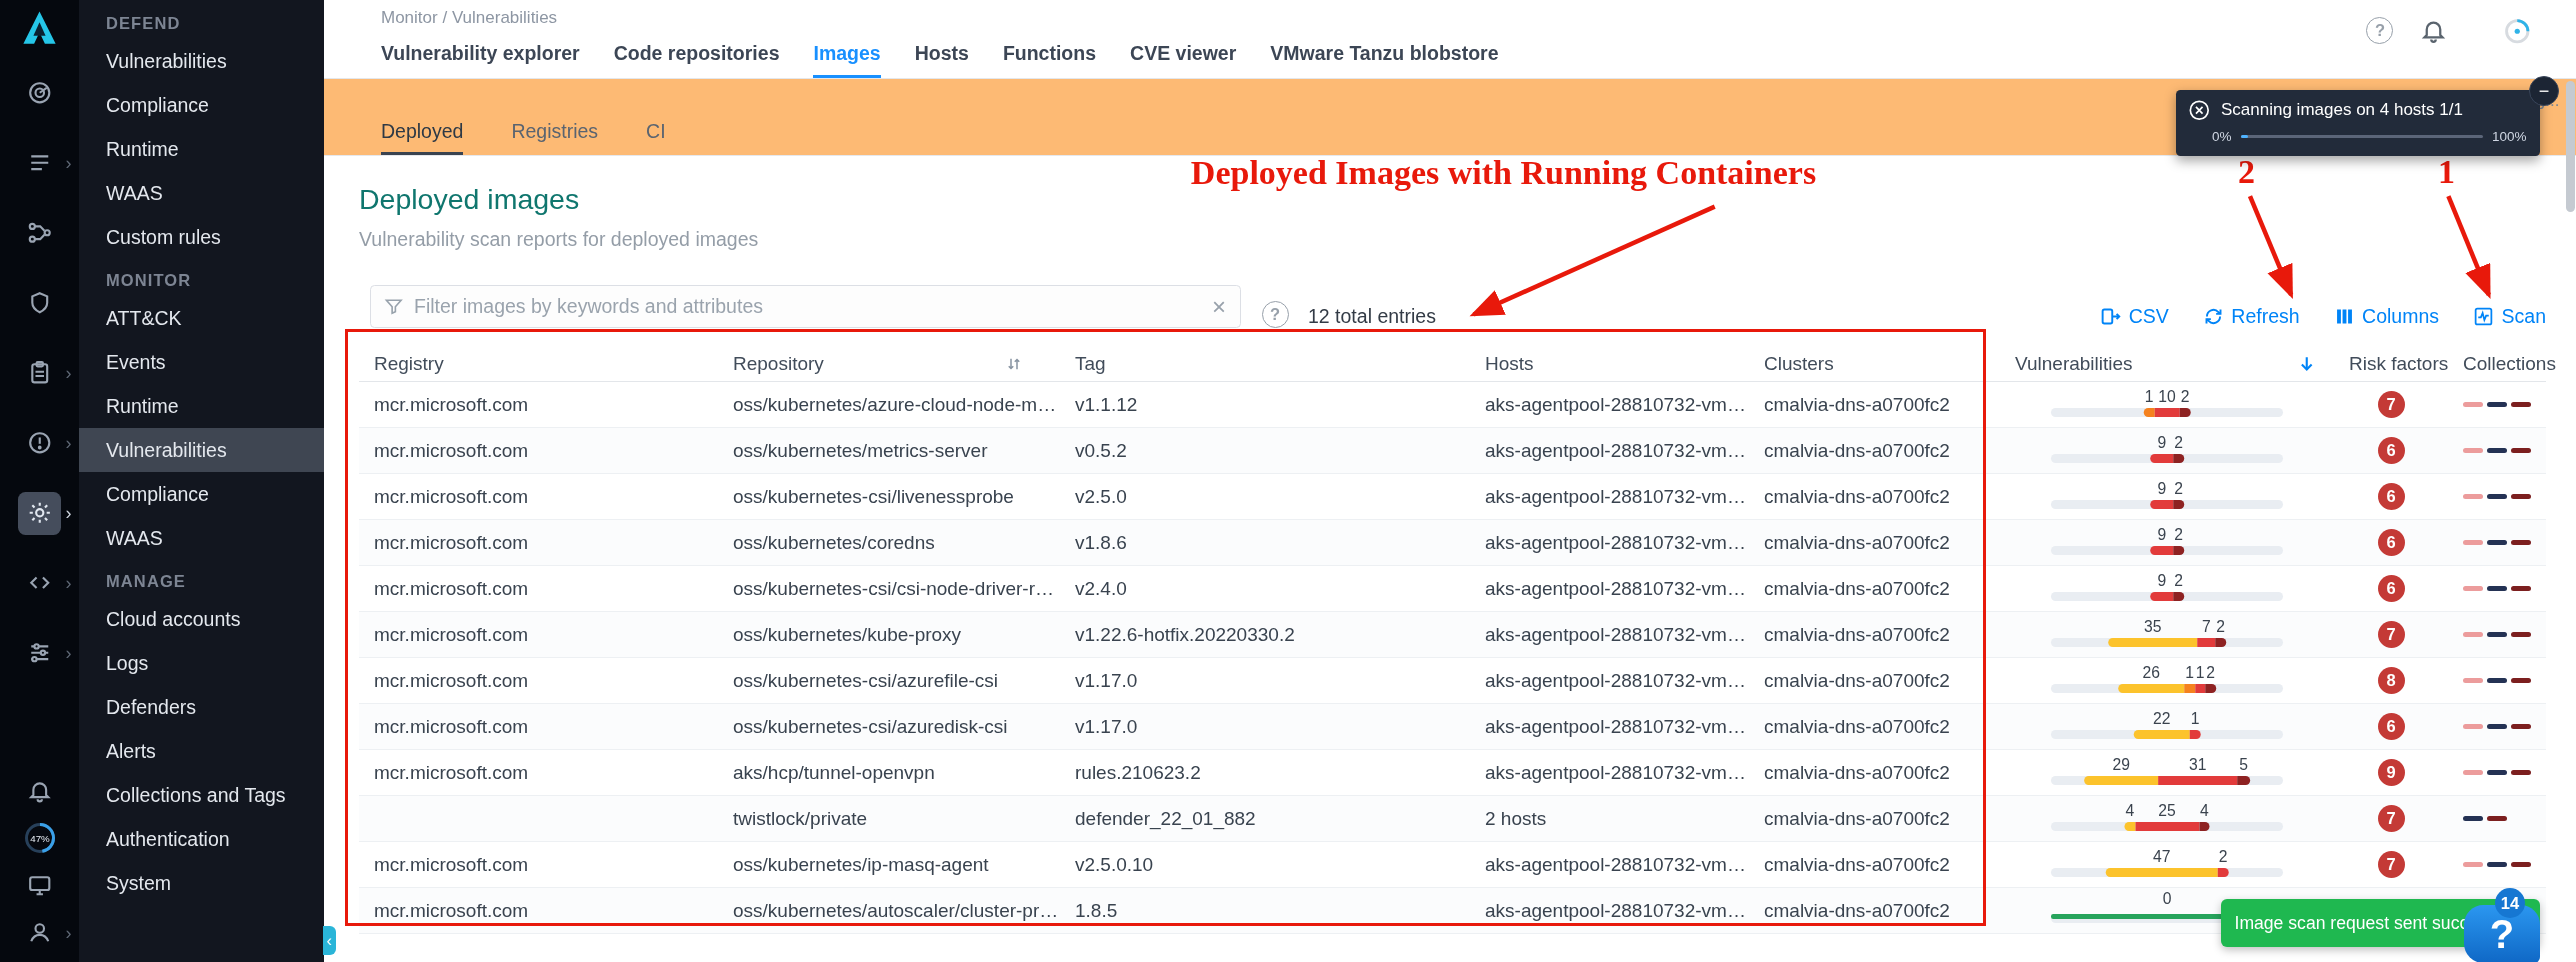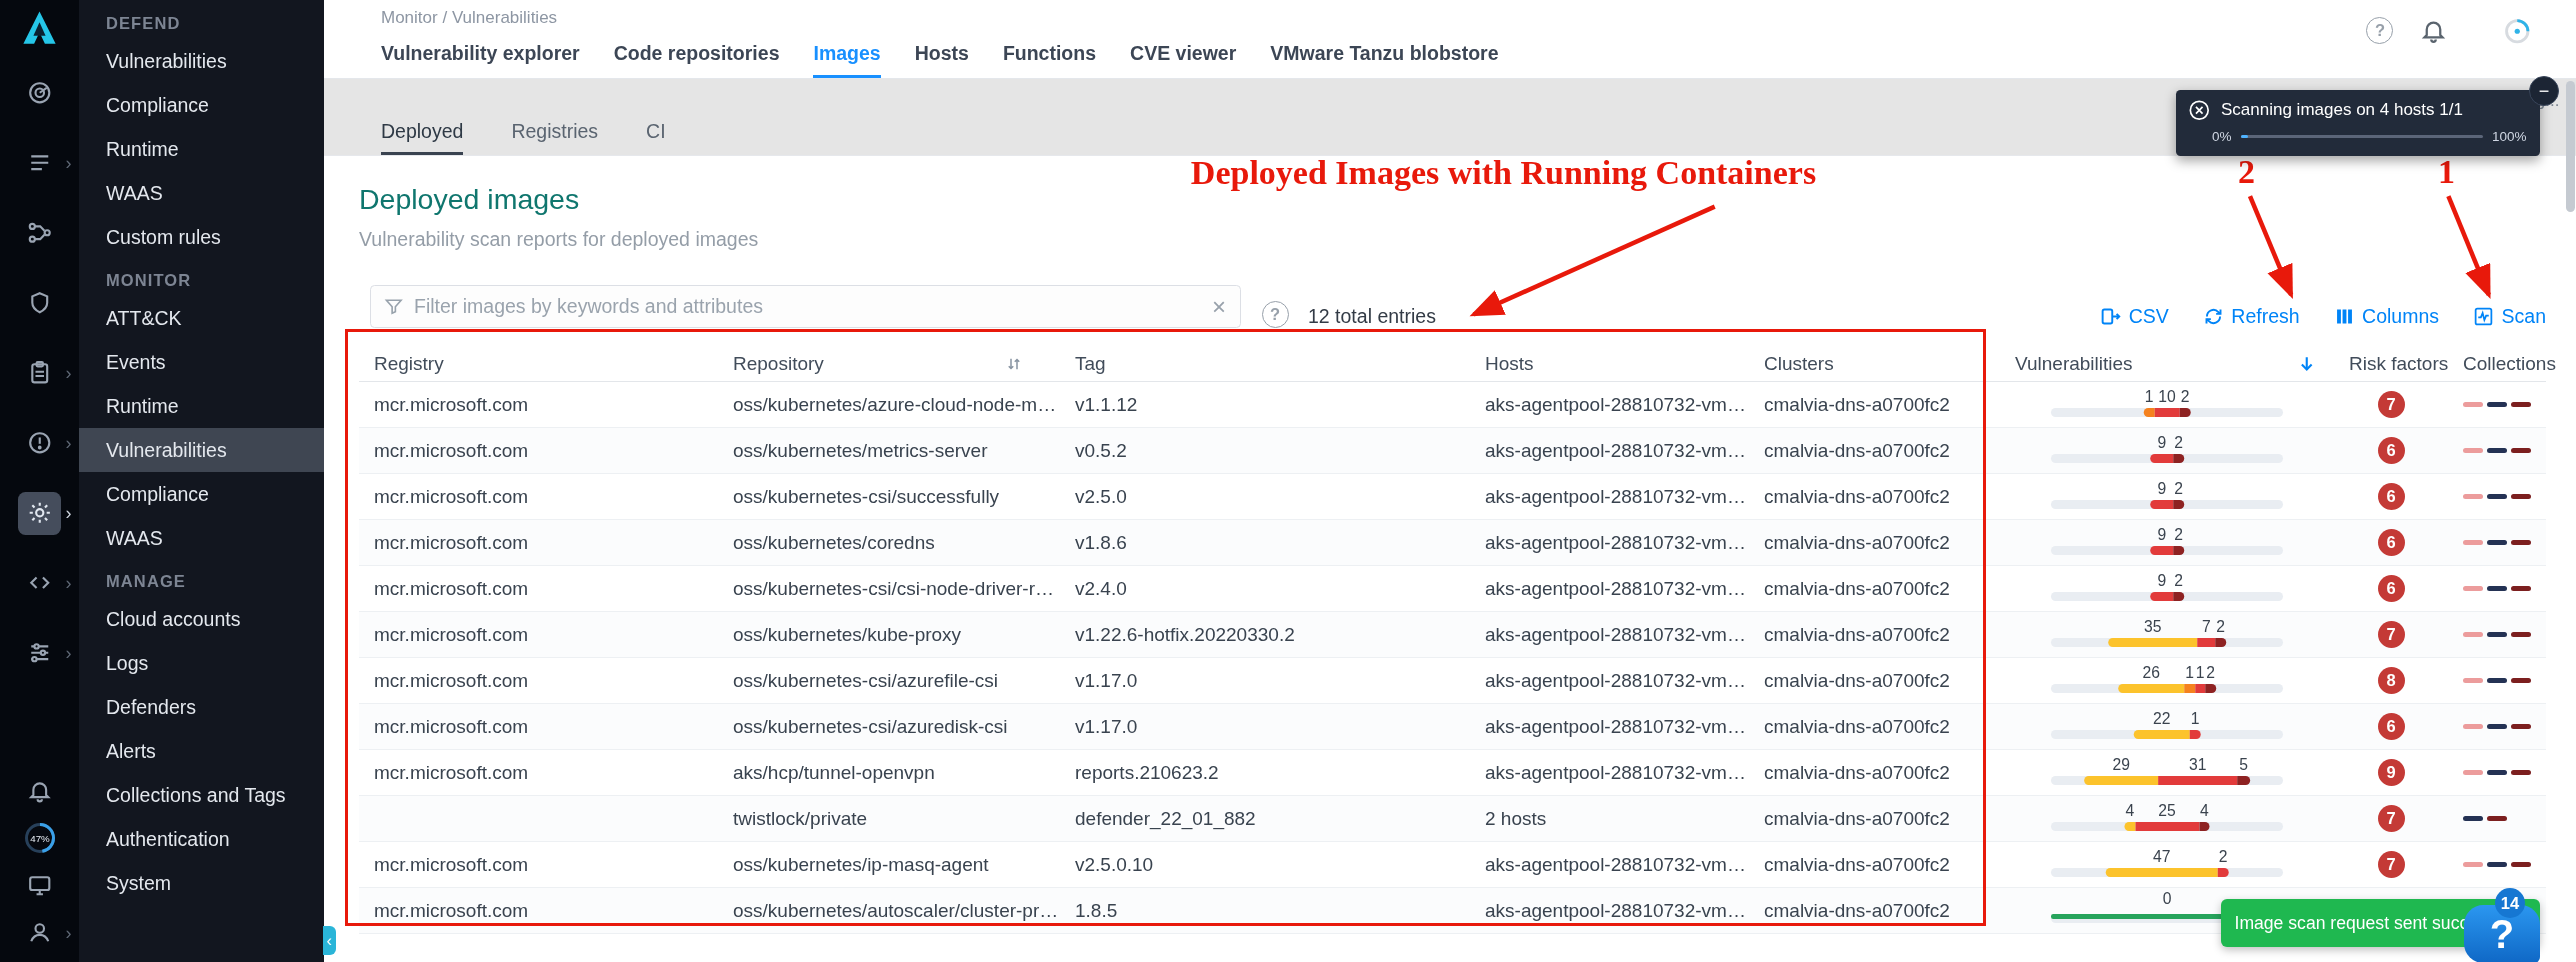--- a/index.html
+++ b/index.html
@@ -25,21 +25,21 @@
   .hdr { position:relative; height:79px; border-bottom:0.7px solid #e4e7eb; }
   .breadcrumb { position:absolute; left:58px; top:7.5px; font-size:17px; color:#8d96a3; }
   .tabs { position:absolute; left:58px; bottom:0; display:flex; gap:34px; }
   .tab { font-size:19.5px; color:#3c4document5; color:#3c4655; padding-bottom:13.5px; cursor:pointer; white-space:nowrap;font-weight:bold;}
   .tab.active { color:#1890ff; border-bottom:3px solid #1890ff; padding-bottom:10.5px; }
   .hdr-icons { position:absolute; right:16.5px; top:16.5px; display:flex; gap:27px; align-items:flex-start; }
   .qcircle { width:27px; height:27px; border-radius:50%; border:1.5px solid #97a0aa; color:#97a0aa; font-size:16.5px; font-weight:bold; display:flex; align-items:center; justify-content:center; }
   .scanblock { display:flex; flex-direction:column; align-items:center; gap:1.5px; }
   .scanblock .lbl { font-size:17px; color:#7c8692;margin-top:44px; }
 
-  .substrip { height:77px; background:#e5e5e5; border-bottom:0.7px solid #e6e8ec; display:flex; align-items:flex-end; gap:48px; padding-left:58px; }
+  .substrip { height:77px; background:#fdba74; border-bottom:0.7px solid #e6e8ec; display:flex; align-items:flex-end; gap:48px; padding-left:58px; }
   .subtab { font-size:19.5px; color:#5a6470; padding-bottom:12px; cursor:pointer; }
   .subtab.active { color:#2e3945; border-bottom:3px solid #3a4350; padding-bottom:9px; }
 
   .content { padding:0 30px 0 36px; }
   .page-title { margin-top:27px; font-size:28.5px; font-weight:normal; color:#0f766e; }
   .page-sub { margin-top:12px; font-size:19.5px; color:#949da7; }
 
   .toolbar { margin-top:34px; display:flex; align-items:flex-end; height:43px; }
   .filter { margin-left:10.5px; width:871px; height:43px; border:0.7px solid #dcdfe5; border-radius:4.5px; background:#fdfdfd; display:flex; align-items:center; padding:0 13.5px; gap:10.5px; }
   .filter input { flex:1; border:none; outline:none; background:transparent; font-size:19.5px; color:#3a4450; font-family:"Liberation Sans",sans-serif;}
@@ -398,21 +398,21 @@
             <div class="riskdot" style="background: rgb(196, 58, 54);">6</div>
           </div>
           <div class="colcell">
             <div class="dash" style="background: rgb(236, 156, 156);"></div>
             <div class="dash" style="background: rgb(36, 50, 84);"></div>
             <div class="dash" style="background: rgb(124, 31, 31);"></div>
           </div>
         </div>
         <div class="grid trow">
           <div>mcr.microsoft.com</div>
-          <div>oss/kubernetes-csi/successfully</div>
+          <div>oss/kubernetes-csi/livenessprobe</div>
           <div>v2.5.0</div>
           <div>aks-agentpool-28810732-vmss000…</div>
           <div>cmalvia-dns-a0700fc2</div>
           <div class="vulncell">
             <div class="vwrap">
               <div class="vtrack"></div>
               <div class="vgrp">
                 <div class="vseg" style="width: 23px; border-radius: 4.5px 0px 0px 4.5px; background: rgb(226, 59, 59);">
                   <span>9</span>
                 </div>
@@ -576,21 +576,21 @@
           </div>
           <div class="colcell">
             <div class="dash" style="background: rgb(236, 156, 156);"></div>
             <div class="dash" style="background: rgb(36, 50, 84);"></div>
             <div class="dash" style="background: rgb(124, 31, 31);"></div>
           </div>
         </div>
         <div class="grid trow">
           <div>mcr.microsoft.com</div>
           <div>aks/hcp/tunnel-openvpn</div>
-          <div>reports.210623.2</div>
+          <div>rules.210623.2</div>
           <div>aks-agentpool-28810732-vmss000…</div>
           <div>cmalvia-dns-a0700fc2</div>
           <div class="vulncell">
             <div class="vwrap">
               <div class="vtrack"></div>
               <div class="vgrp">
                 <div class="vseg" style="width: 74px; border-radius: 4.5px 0px 0px 4.5px; background: rgb(252, 195, 44);">
                   <span>29</span>
                 </div>
                 <div class="vseg" style="width: 79px; border-radius: 0px; background: rgb(226, 59, 59);">

